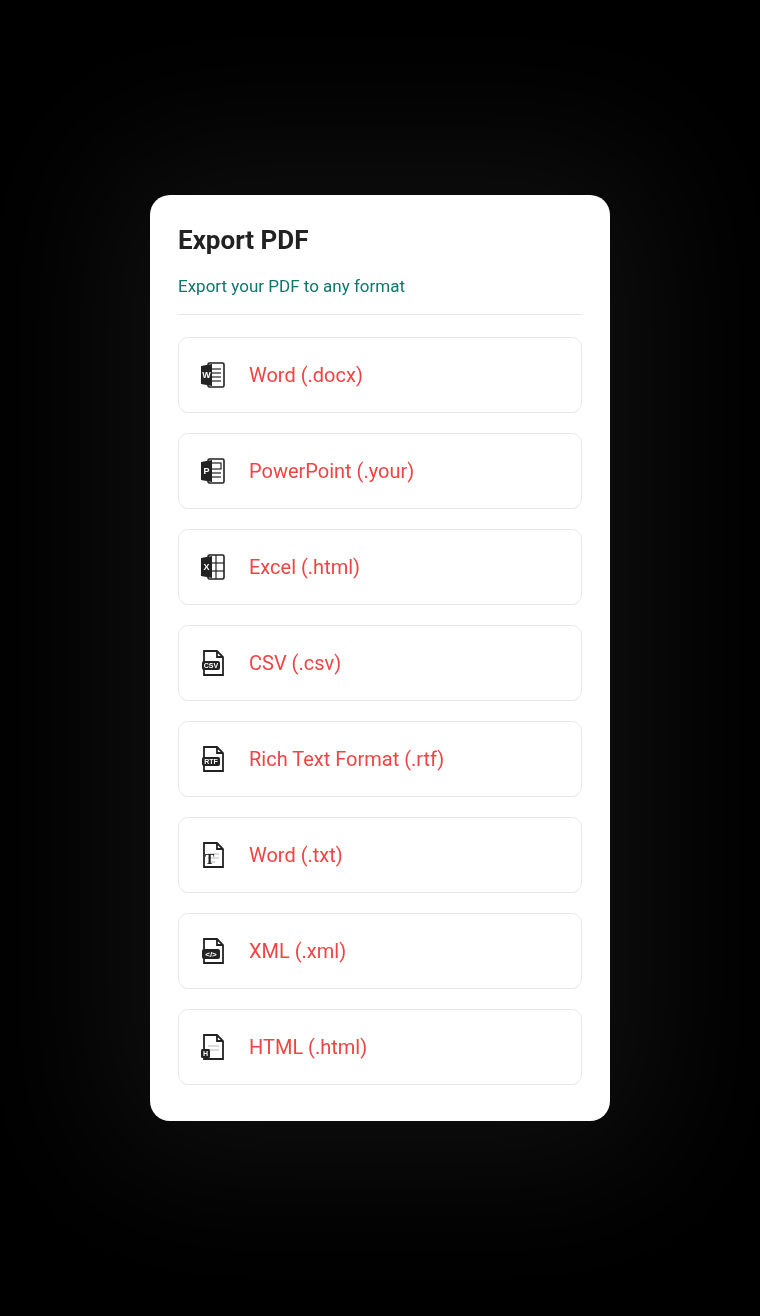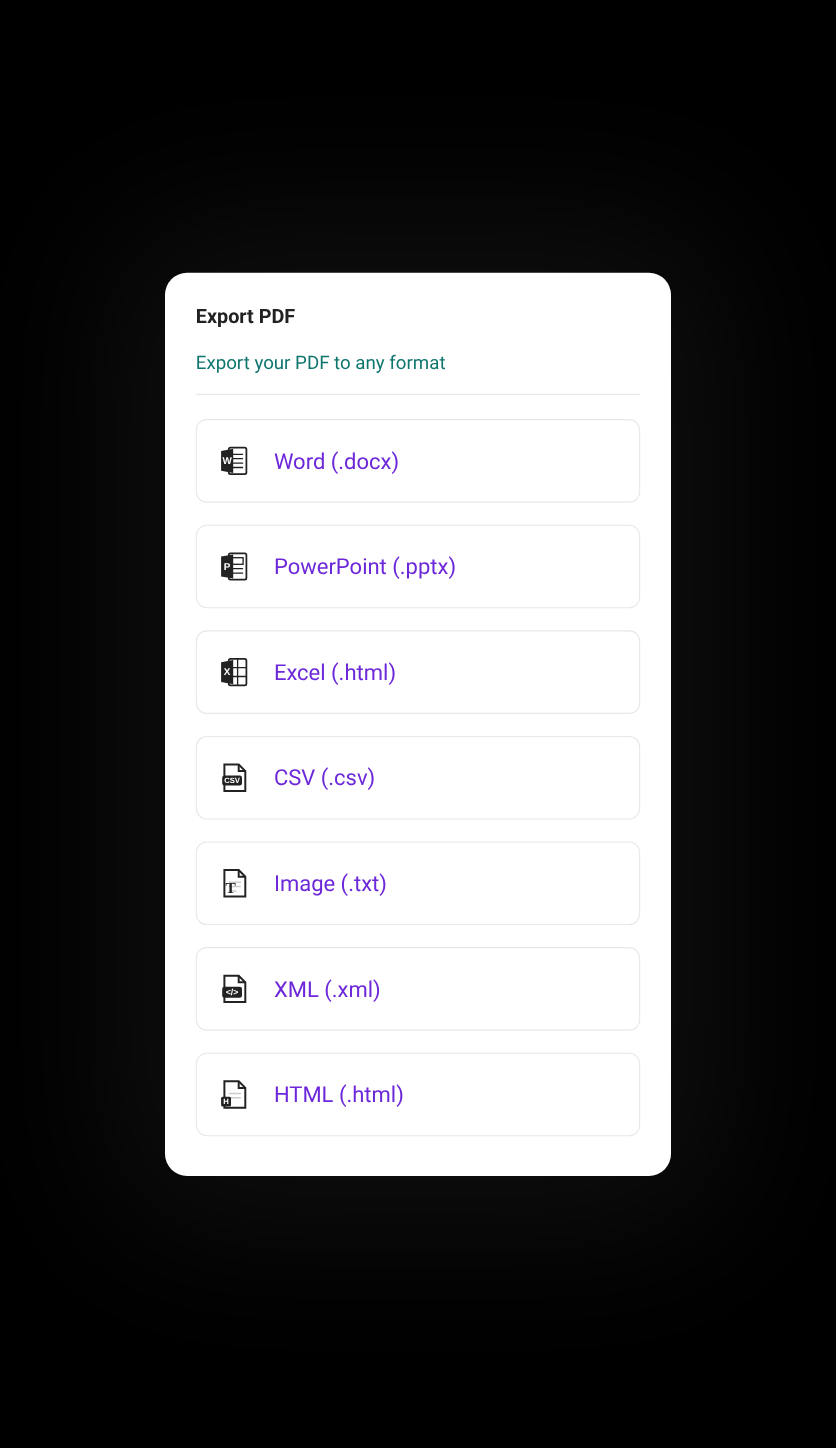--- a/index.html
+++ b/index.html
@@ -13,21 +13,21 @@
     justify-content: center;
   }
   .card {
     width: 460px;
     background: #fff;
     border-radius: 20px;
     padding: 30px 28px 36px 28px;
     box-shadow: 0 0 150px 50px rgba(255,255,255,0.06);
   }
   .title {
-    font-size: 18px;
+    font-size: 26px;
     font-weight: 700;
     color: #222;
     margin-bottom: 21px;
   }
   .subtitle {
     font-size: 17px;
     color: #0f766e;
     margin-bottom: 18px;
   }
   .divider {
@@ -49,21 +49,21 @@
   }
   .option:last-child { margin-bottom: 0; }
   .option .iconwrap {
     width: 44px;
     display: flex;
     align-items: center;
     justify-content: flex-start;
   }
   .option .label {
     font-size: 20px;
-    color: #6d28d9;
+    color: #ef4444;
     margin-left: 8px;
   }
   svg { display: block; }
 </style>
 </head>
 <body>
 
 <div class="card">
 
   <div class="title">Export PDF</div>
@@ -89,21 +89,21 @@
     <span class="iconwrap">
       <svg width="32" height="32" viewBox="0 0 32 32" fill="none">
         <rect x="11" y="4" width="16" height="24" rx="1.5" fill="#fff" stroke="#222" stroke-width="1.6"></rect>
         <rect x="14" y="8" width="10" height="6" stroke="#222" stroke-width="1.2" fill="none"></rect>
         <line x1="14" y1="18" x2="24" y2="18" stroke="#222" stroke-width="1.2"></line>
         <line x1="14" y1="22" x2="24" y2="22" stroke="#222" stroke-width="1.2"></line>
         <path d="M4 7 L15 5 V27 L4 25 Z" fill="#222"></path>
         <text x="9.5" y="19" text-anchor="middle" font-family="Arial" font-size="9" font-weight="700" fill="#fff">P</text>
       </svg>
     </span>
-    <span class="label">PowerPoint (.pptx)</span>
+    <span class="label">PowerPoint (.your)</span>
   </div>
 
   <div class="option">
     <span class="iconwrap">
       <svg width="32" height="32" viewBox="0 0 32 32" fill="none">
         <rect x="11" y="4" width="16" height="24" rx="1.5" fill="#fff" stroke="#222" stroke-width="1.6"></rect>
         <line x1="11" y1="12" x2="27" y2="12" stroke="#222" stroke-width="1.2"></line>
         <line x1="11" y1="20" x2="27" y2="20" stroke="#222" stroke-width="1.2"></line>
         <line x1="19" y1="4" x2="19" y2="28" stroke="#222" stroke-width="1.2"></line>
         <path d="M4 7 L15 5 V27 L4 25 Z" fill="#222"></path>
@@ -118,33 +118,44 @@
       <svg width="32" height="32" viewBox="0 0 32 32" fill="none">
         <path d="M7 4 H20 L26 10 V28 H7 Z" fill="#fff" stroke="#222" stroke-width="1.8"></path>
         <path d="M20 4 V10 H26" fill="none" stroke="#222" stroke-width="1.8"></path>
         <rect x="5" y="14" width="18" height="9" rx="2" fill="#222"></rect>
         <text x="14" y="21" text-anchor="middle" font-family="Arial" font-size="7" font-weight="700" fill="#fff">CSV</text>
       </svg>
     </span>
     <span class="label">CSV (.csv)</span>
   </div>
 
+  <div class="option">
+    <span class="iconwrap">
+      <svg width="32" height="32" viewBox="0 0 32 32" fill="none">
+        <path d="M7 4 H20 L26 10 V28 H7 Z" fill="#fff" stroke="#222" stroke-width="1.8"></path>
+        <path d="M20 4 V10 H26" fill="none" stroke="#222" stroke-width="1.8"></path>
+        <rect x="5" y="14" width="18" height="9" rx="2" fill="#222"></rect>
+        <text x="14" y="21" text-anchor="middle" font-family="Arial" font-size="7" font-weight="700" fill="#fff">RTF</text>
+      </svg>
+    </span>
+    <span class="label">Rich Text Format (.rtf)</span>
+  </div>
 
   <div class="option">
     <span class="iconwrap">
       <svg width="32" height="32" viewBox="0 0 32 32" fill="none">
         <path d="M7 4 H20 L26 10 V28 H7 Z" fill="#fff" stroke="#222" stroke-width="1.8"></path>
         <path d="M20 4 V10 H26" fill="none" stroke="#222" stroke-width="1.8"></path>
         <line x1="11" y1="15" x2="22" y2="15" stroke="#ccc" stroke-width="1.4"></line>
         <line x1="11" y1="19" x2="22" y2="19" stroke="#ccc" stroke-width="1.4"></line>
         <line x1="11" y1="23" x2="18" y2="23" stroke="#ccc" stroke-width="1.4"></line>
         <text x="8" y="25" font-family="Georgia,serif" font-size="14" font-weight="700" fill="#222">T</text>
       </svg>
     </span>
-    <span class="label">Image (.txt)</span>
+    <span class="label">Word (.txt)</span>
   </div>
 
 
   <div class="option">
     <span class="iconwrap">
       <svg width="32" height="32" viewBox="0 0 32 32" fill="none">
         <path d="M7 4 H20 L26 10 V28 H7 Z" fill="#fff" stroke="#222" stroke-width="1.8"></path>
         <path d="M20 4 V10 H26" fill="none" stroke="#222" stroke-width="1.8"></path>
         <rect x="5" y="14" width="18" height="10" rx="2" fill="#222"></rect>
         <text x="14" y="21.5" text-anchor="middle" font-family="Arial" font-size="8" font-weight="700" fill="#fff">&lt;/&gt;</text>

